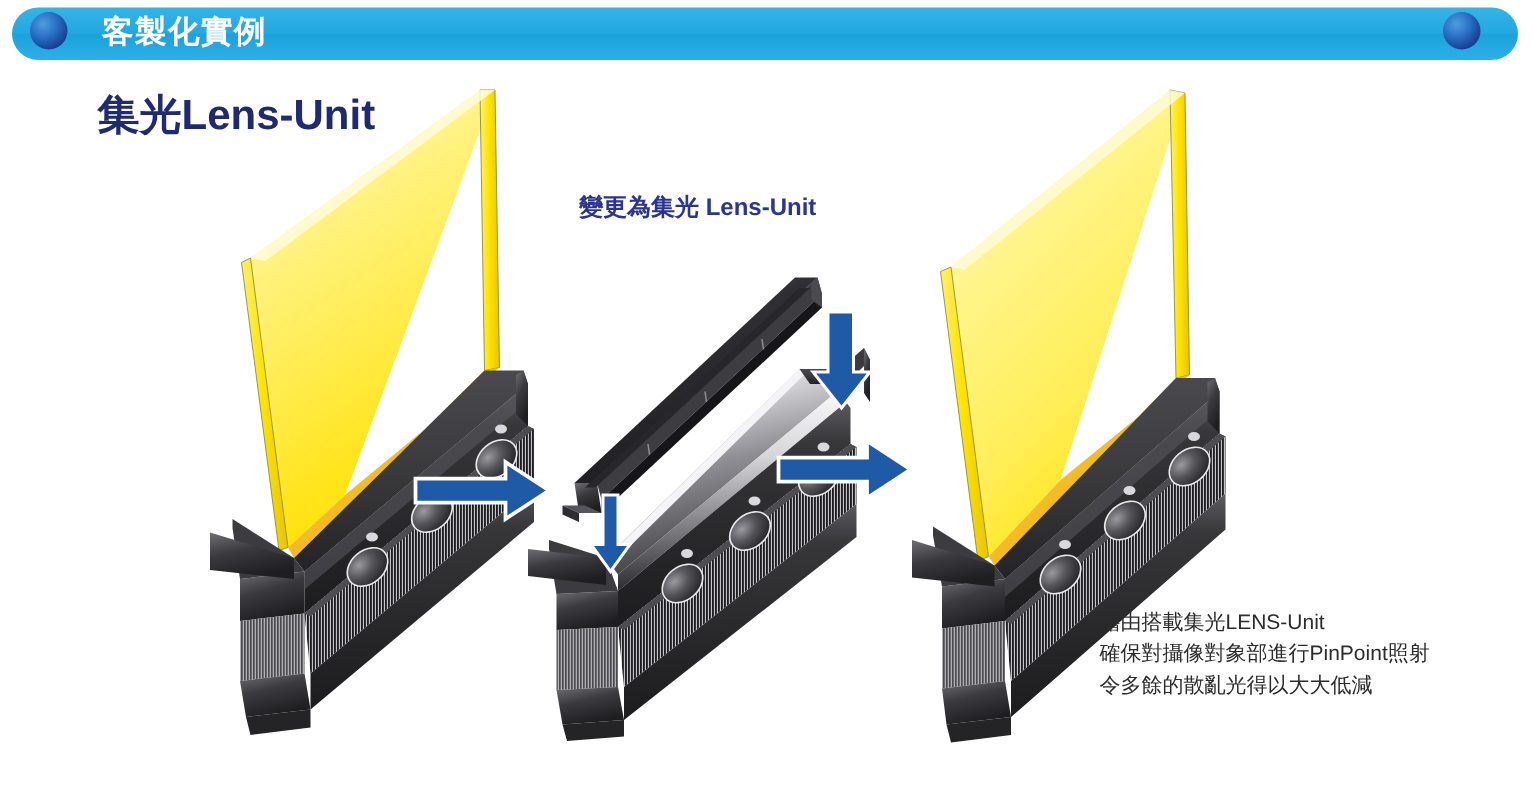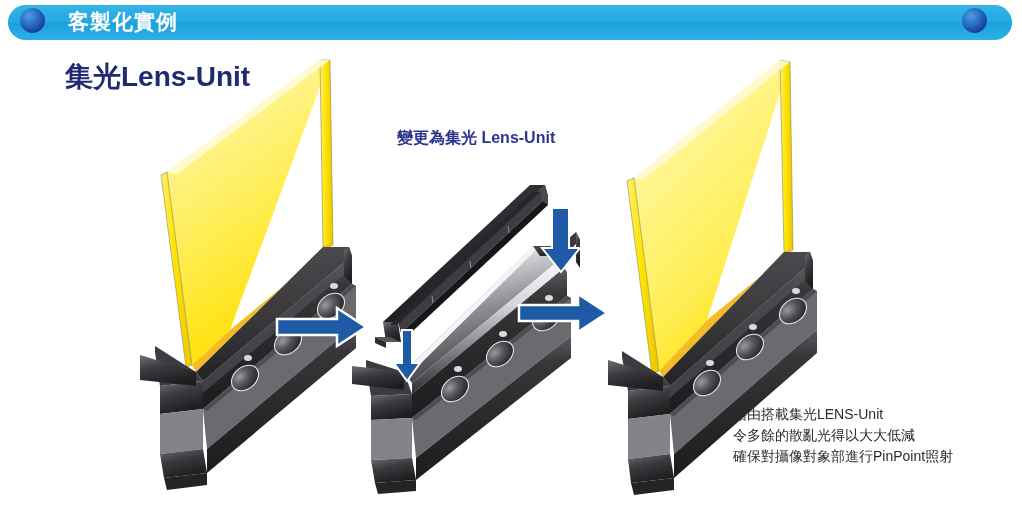--- a/index.html
+++ b/index.html
@@ -64,21 +64,20 @@
     letter-spacing: 0px;
   }
   .label-mid {
     position: absolute;
     left: 386px;
     top: 128px;
     font-size: 16px;
     font-weight: bold;
     color: #2b3490;
     white-space: nowrap;
-    margin-left: 11px;
   }
   .desc-block {
     position: absolute;
     left: 733px;
     top: 404px;
     font-size: 14px;
     color: #2b2b2b;
     line-height: 21px;
     white-space: nowrap;
   }
@@ -102,22 +101,22 @@
   <div class="header-bar"></div>
   <div class="hdr-dot left"></div>
   <div class="hdr-dot right"></div>
   <div class="header-title">客製化實例</div>
 
   <div class="label-main">集光Lens-Unit</div>
   <div class="label-mid">變更為集光 Lens-Unit</div>
 
   <div class="desc-block">
     <span class="desc-line">籍由搭載集光LENS-Unit</span>
+    <span class="desc-line">確保對攝像對象部進行PinPoint照射</span>
     <span class="desc-line">令多餘的散亂光得以大大低減</span>
-    <span class="desc-line">確保對攝像對象部進行PinPoint照射</span>
   </div>
 
   <svg class="fig" viewBox="0 0 1022 526" xmlns="http://www.w3.org/2000/svg">
     <defs>
 
       <linearGradient id="beamGrad" x1="0" y1="0" x2="0.35" y2="1">
         <stop offset="0%" stop-color="#fffde0"></stop>
         <stop offset="28%" stop-color="#fff48e"></stop>
         <stop offset="62%" stop-color="#ffec4e"></stop>
         <stop offset="100%" stop-color="#ffe000"></stop>

